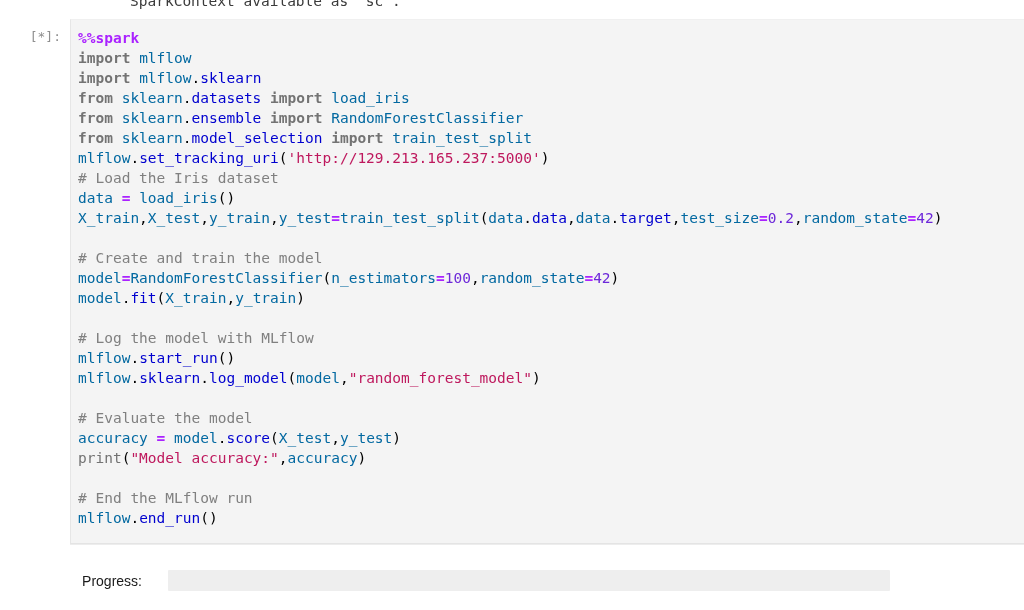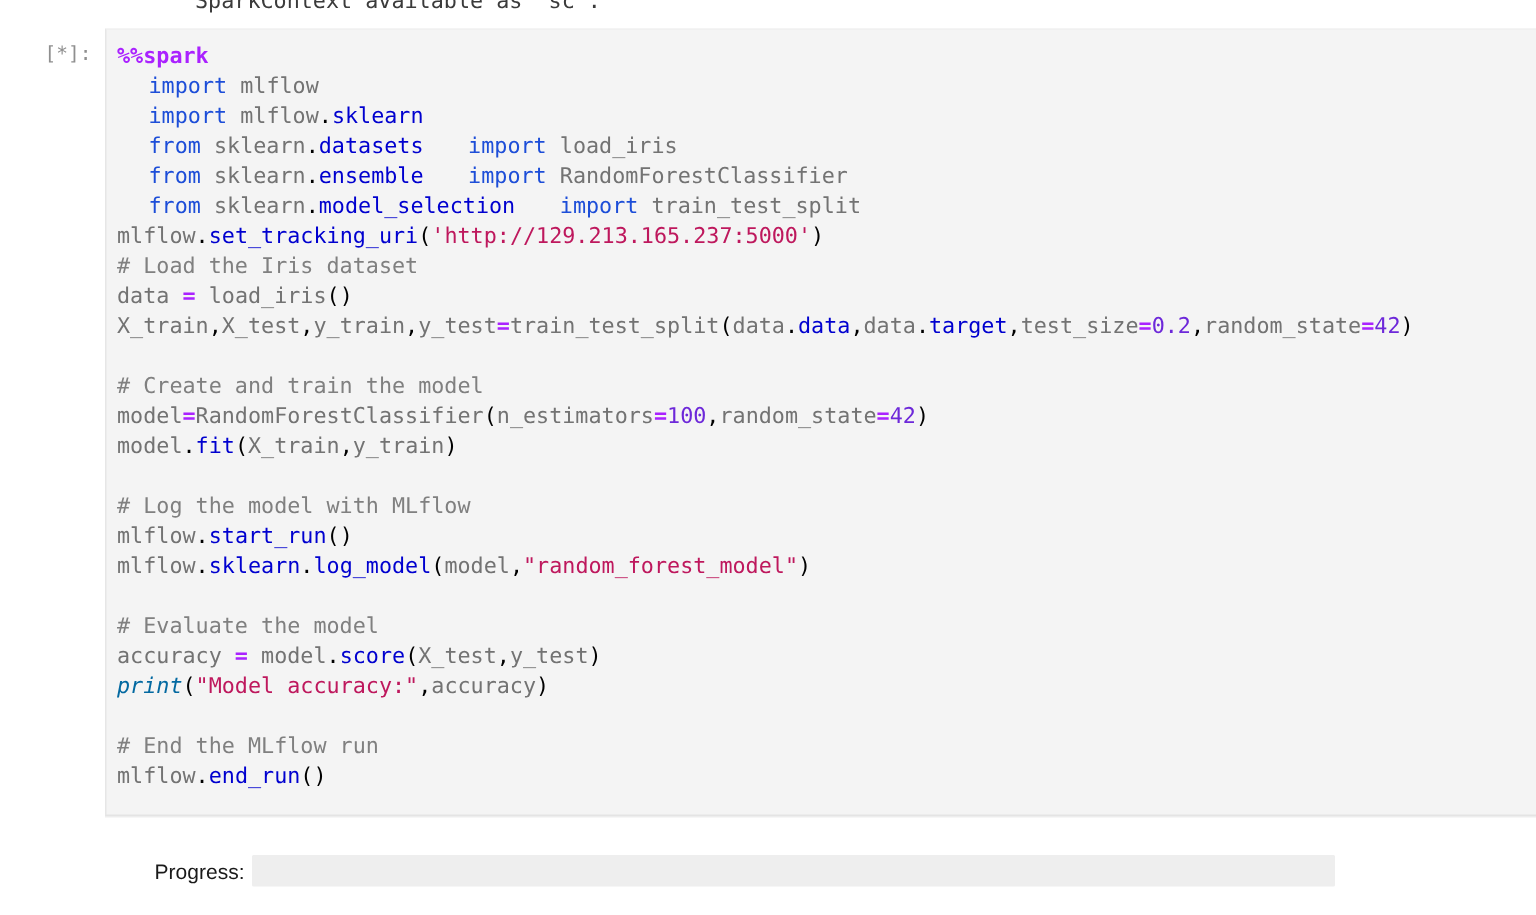--- a/index.html
+++ b/index.html
@@ -76,45 +76,45 @@
     font-size: 14.5px;
     line-height: 20px;
     color: #000000;
     white-space: pre;
     tab-size: 4;
   }
   pre.code .ln { display: block; min-height: 20px; }
 
   
   .t-magic   { color: #aa22ff; font-weight: bold; }
-  .t-kw      { color: #1d4ed8; font-weight: normal; margin-left: 21px; }
-  .t-name    { color: #737373; }
+  .t-kw      { color: #737373; font-weight: bold; }
+  .t-name    { color: #0369a1; }
   .t-attr    { color: #0000cf; }
-  .t-builtin { color: #0369a1; font-style: italic; }
+  .t-builtin { color: #737373; }
   .t-str     { color: #be185d; }
   .t-num     { color: #6d28d9; }
   .t-op      { color: #aa22ff; font-weight: bold; }
   .t-punct   { color: #000000; }
   .t-comment { color: #808080; }
 
   
   .progress-row {
     position: absolute;
     left: 0;
     top: 570px;
     width: 1024px;
     display: flex;
     align-items: center;
   }
   .progress-label {
     width: 168px;
     flex: 0 0 168px;
     box-sizing: border-box;
     text-align: right;
-    padding-right: 5px;
+    padding-right: 26px;
     font-family: "Liberation Sans", sans-serif;
     font-size: 14px;
     color: #1a1a1a;
     line-height: 20px;
     white-space: nowrap;
   }
   .progress-track {
     flex: 0 0 722px;
     width: 722px;
     height: 21px;

